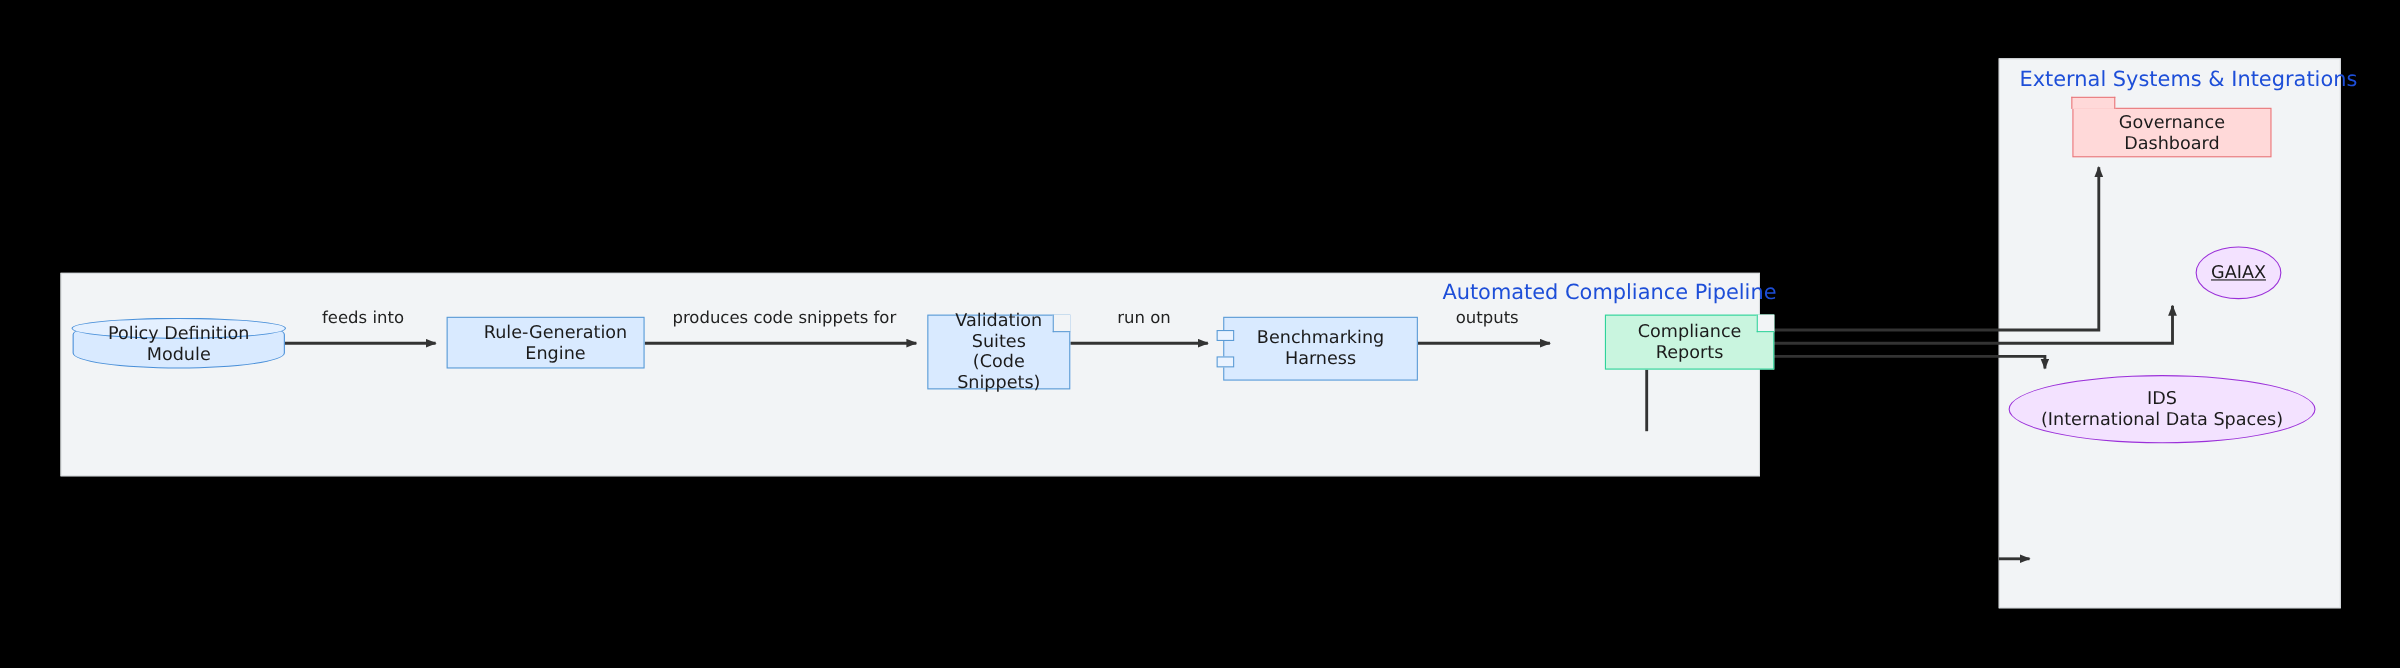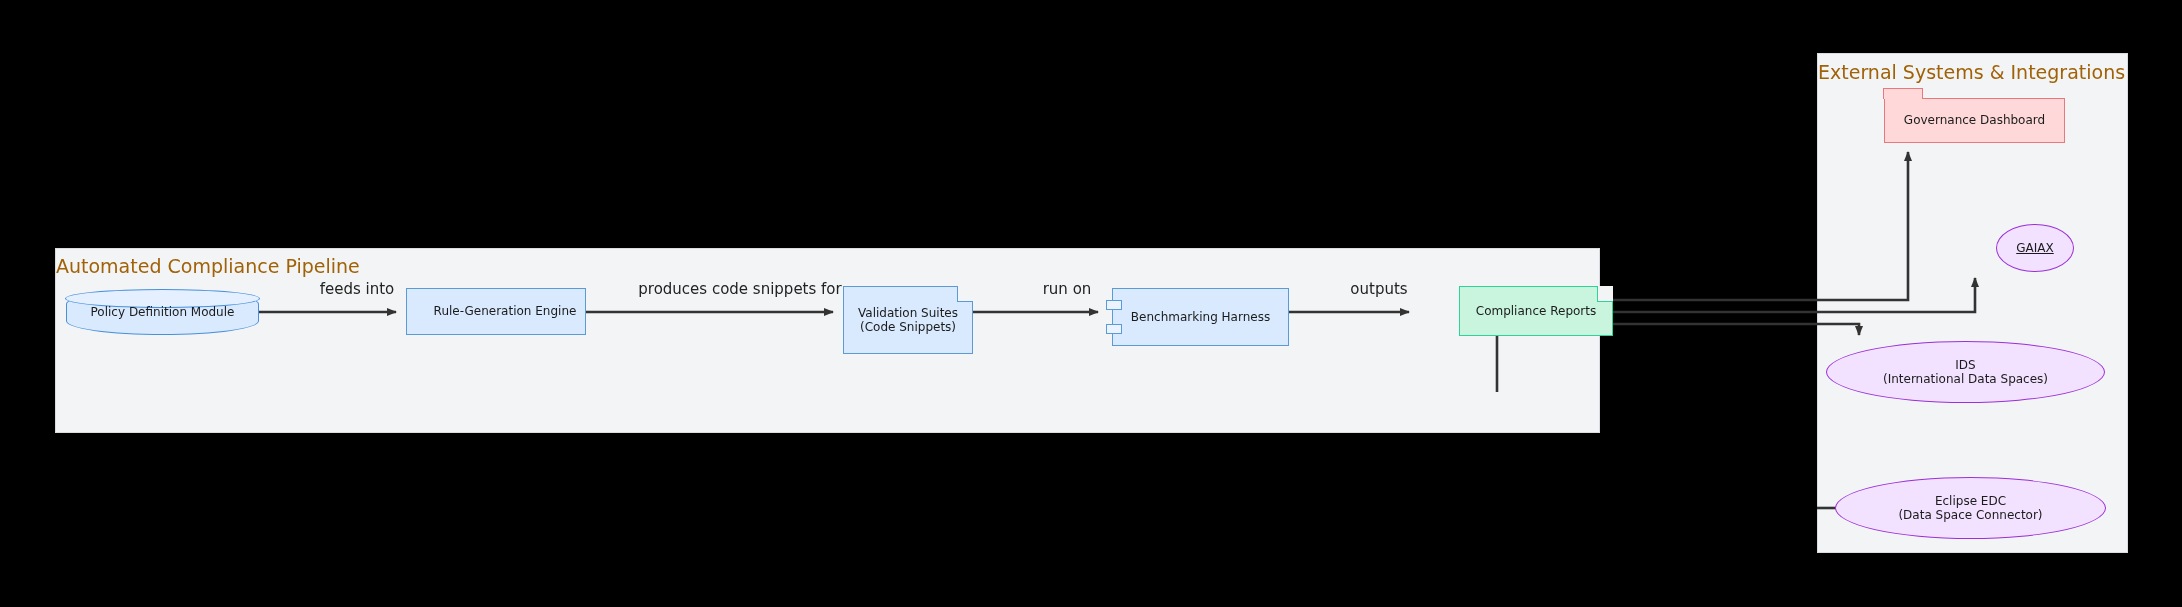--- a/index.html
+++ b/index.html
@@ -2,25 +2,25 @@
 <html><head>
 <meta charset="utf-8">
 <style>
   html,body{margin:0;padding:0;background:#000;}
   body{width:2182px;height:607px;overflow:hidden;
        font-family:"DejaVu Sans","Liberation Sans",sans-serif;}
   #stage{position:relative;width:2182px;height:607px;background:#000;}
 
   
   .cluster{position:absolute;background:#f2f4f6;border:1px solid #d9dde0;box-sizing:border-box;}
-  .cluster-title{position:absolute;width:100%;text-align:left;color:#a16207;font-size:19px;}
+  .cluster-title{position:absolute;width:100%;text-align:right;color:#1d4ed8;font-size:19px;padding-left:16px;}
 
   
   .node{position:absolute;box-sizing:border-box;display:flex;align-items:center;
-        justify-content:center;text-align:center;color:#1b1b1b;font-size:12px;line-height:1.18;}
+        justify-content:center;text-align:center;color:#1b1b1b;font-size:16px;line-height:1.18;}
 
   
   .rect{background:#d9eaff;border:1.6px solid #5b9bd5;}
 
   
   .cyl{background:#d9eaff;border:1.6px solid #4a90d9;border-radius:50%/14px;}
   .cyl::before{content:"";position:absolute;left:-1.6px;right:-1.6px;top:-1.6px;height:17px;
                border:1.6px solid #4a90d9;border-radius:50%;background:#e4f0ff;}
 
   
@@ -42,21 +42,21 @@
   .pkg .flap{position:absolute;left:-1.6px;top:-11px;width:40px;height:11px;
              background:#ffd9d9;border:1.6px solid #e8787c;border-bottom:none;box-sizing:border-box;}
 
   
   .ell{background:#f3e2ff;border:1.8px solid #9b30d9;border-radius:50%;}
 
   
   svg.edges{position:absolute;left:0;top:0;width:2182px;height:607px;overflow:visible;}
   .ln{stroke:#333;stroke-width:2.6px;fill:none;}
   .elabel{position:absolute;color:#222;font-size:15px;white-space:nowrap;
-          transform:translateX(-50%);margin-left:27px;}
+          transform:translateX(-50%);}
 </style>
 </head>
 <body>
 
 <div id="stage" style="background: rgb(0, 0, 0);">
 
   <div class="cluster" id="cl-pipeline" style="left: 55px; top: 248px; width: 1545px; height: 185px;">
     <div class="cluster-title" id="cl-pipeline-title" style="top: 6px;">Automated Compliance Pipeline</div>
   </div>
 
@@ -117,17 +117,14 @@
   </div>
 
   <div class="node ell" id="n-gaiax" style="left: 1996px; top: 224px; width: 78px; height: 48px; text-decoration: underline;">
     <span>GAIAX</span>
   </div>
 
   <div class="node ell" id="n-ids" style="left: 1826px; top: 341px; width: 279px; height: 62px;">
     <span class="ml">IDS<br>(International Data Spaces)</span>
   </div>
 
-  <div class="node ell" id="n-edc" style="left: 1835px; top: 477px; width: 271px; height: 62px;">
-    <span class="ml">Eclipse EDC<br>(Data Space Connector)</span>
-  </div>
 
 </div>
 
 </body></html>

